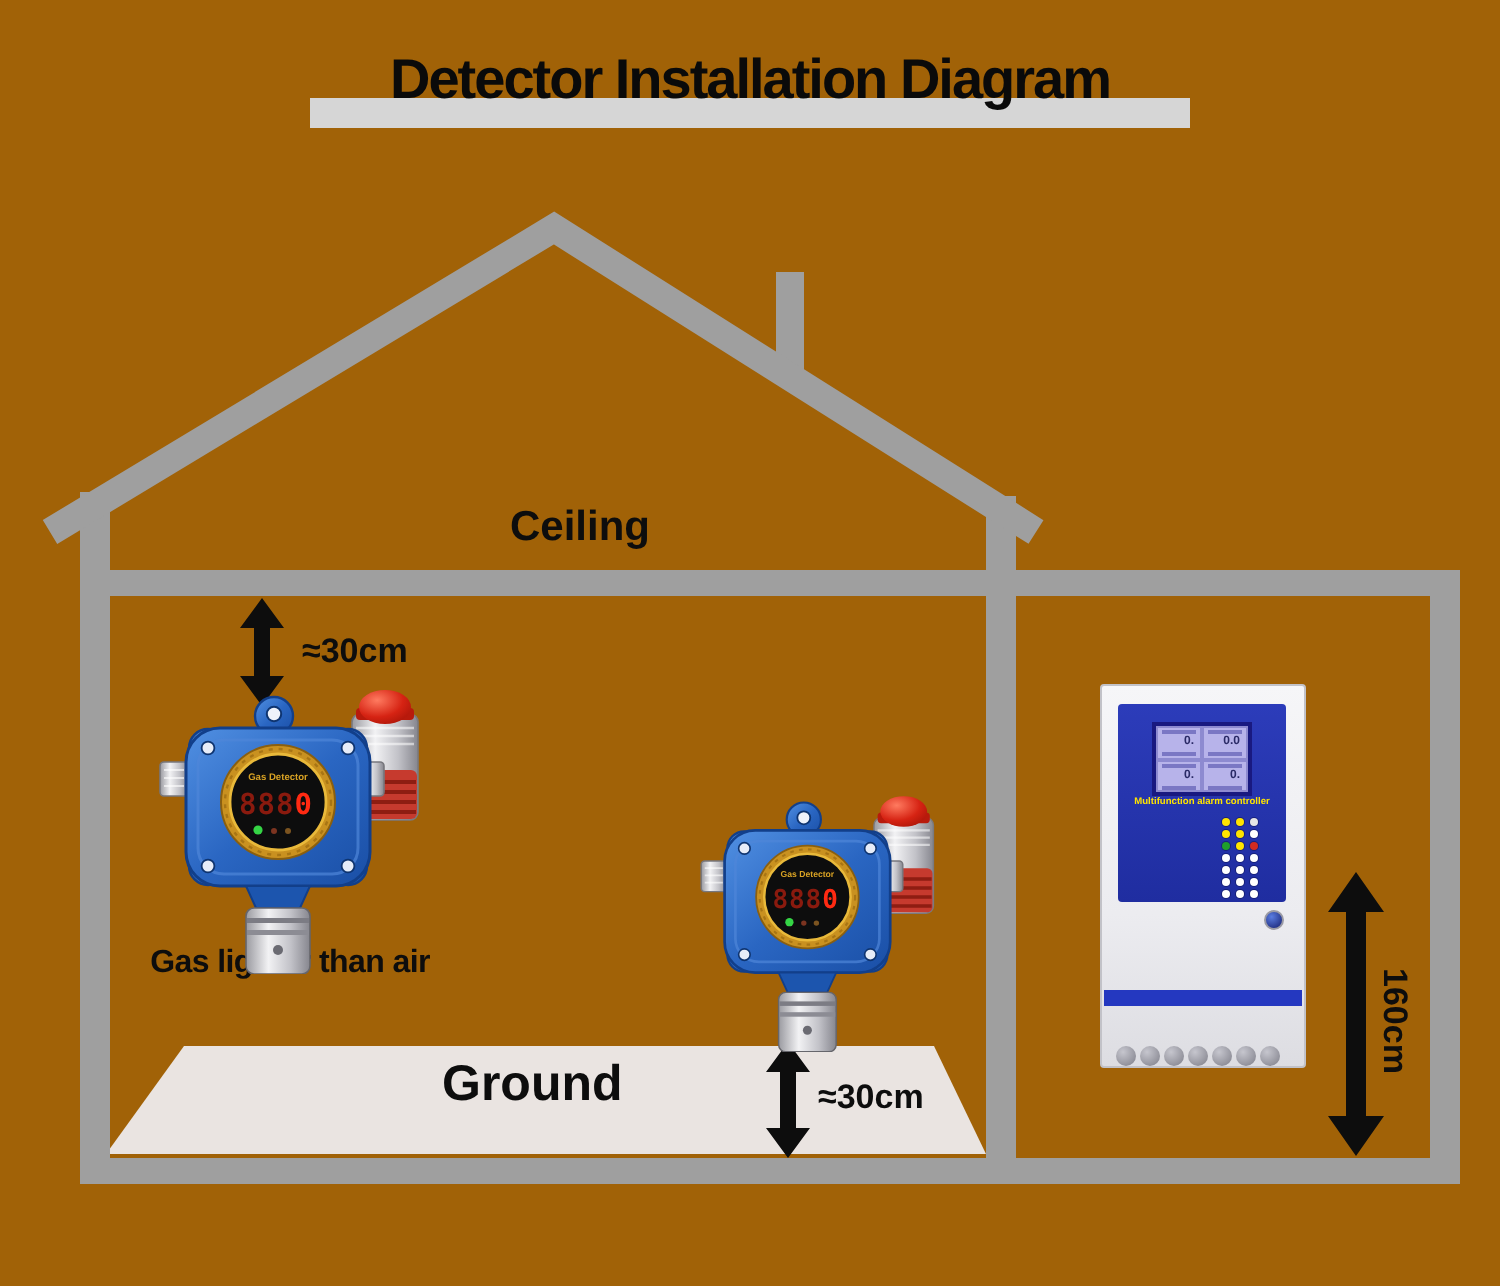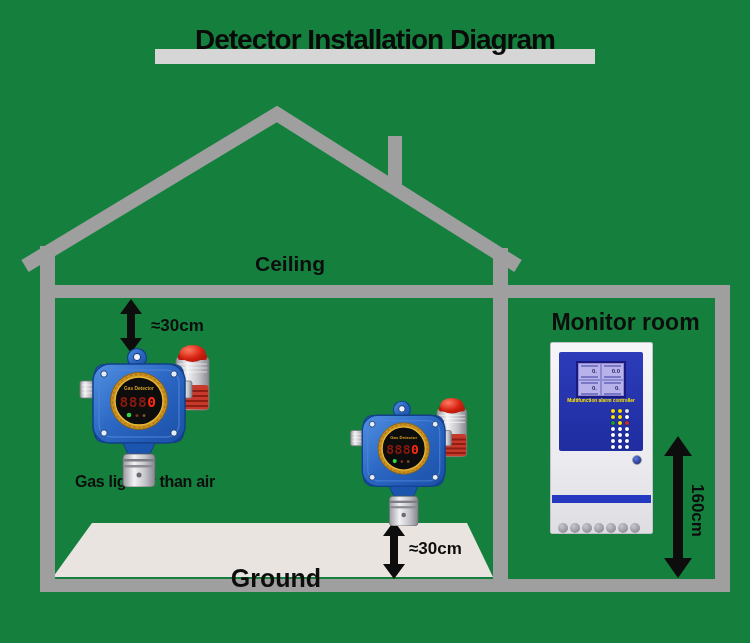--- a/index.html
+++ b/index.html
@@ -1,27 +1,27 @@
 <!DOCTYPE html>
 <html><head>
 <meta charset="utf-8">
 <style>
   html,body{margin:0;padding:0;background:#ffffff;}
-  #stage{position:relative;width:750px;height:643px;background:#15803d;overflow:hidden;
+  #stage{position:relative;width:750px;height:643px;background:#a16207;overflow:hidden;
          font-family:"Liberation Sans",sans-serif;}
   
   #title-bar{position:absolute;left:155px;top:49px;width:440px;height:15px;background:#d6d6d6;}
   #page-title{position:absolute;left:0;top:24px;width:750px;text-align:center;
               font-size:28px;font-weight:700;letter-spacing:-1px;color:#0a0a0a;}
   
   #bg-svg{position:absolute;left:0;top:0;}
   
   .lbl{position:absolute;color:#0d0d0d;font-weight:700;white-space:nowrap;}
   #ceiling-label{left:225px;top:252px;width:100px;text-align:right;font-size:21px;}
-  #ground-label{left:221px;top:564px;width:100px;text-align:right;font-size:25px;}
+  #ground-label{left:221px;top:528px;width:100px;text-align:left;font-size:25px;}
   #monitor-room-label{left:548px;top:309px;width:155px;text-align:center;font-size:23px;}
   #gas-lighter-label{left:60px;top:473px;width:170px;text-align:center;font-size:16px;letter-spacing:-0.3px;}
   #gas-heavier-label{left:326px;top:377px;width:160px;text-align:center;font-size:16px;letter-spacing:-0.3px;}
   #dist-ceiling-label{left:151px;top:316px;font-size:17px;}
   #dist-ground-label{left:409px;top:539px;font-size:17px;}
   #monitor-height-label{left:687px;top:484px;font-size:17px;writing-mode:vertical-rl;}
   
   #detector-left{position:absolute;left:66px;top:345px;width:150px;height:142px;}
   #detector-mid{position:absolute;left:338px;top:398px;width:135px;height:128px;}
   
@@ -147,21 +147,20 @@
     <path d="M131,299 L120,314 L127,314 L127,338 L120,338 L131,353 L142,338 L135,338 L135,314 L142,314 Z" fill="#0d0d0d"></path>
     <path d="M394,521 L383,536 L390,536 L390,564 L383,564 L394,579 L405,564 L398,564 L398,536 L405,536 Z" fill="#0d0d0d"></path>
     <path d="M678,436 L664,456 L673,456 L673,558 L664,558 L678,578 L692,558 L683,558 L683,456 L692,456 Z" fill="#0d0d0d"></path>
   </svg>
 
   <div id="title-bar"></div>
   <div id="page-title" class="lbl">Detector Installation Diagram</div>
 
   <div id="ceiling-label" class="lbl">Ceiling</div>
   <div id="ground-label" class="lbl">Ground</div>
-  <div id="monitor-room-label" class="lbl">Monitor room</div>
 
   <div id="dist-ceiling-label" class="lbl">≈30cm</div>
   <div id="dist-ground-label" class="lbl">≈30cm</div>
   <div id="monitor-height-label" class="lbl">160cm</div>
   <div id="gas-lighter-label" class="lbl">Gas lighter than air</div>
 
   <svg id="detector-left" viewBox="0 0 150 142">
     <use href="#detector-art" xlink:href="#detector-art"></use>
   </svg>
   <svg id="detector-mid" viewBox="0 0 150 142">

